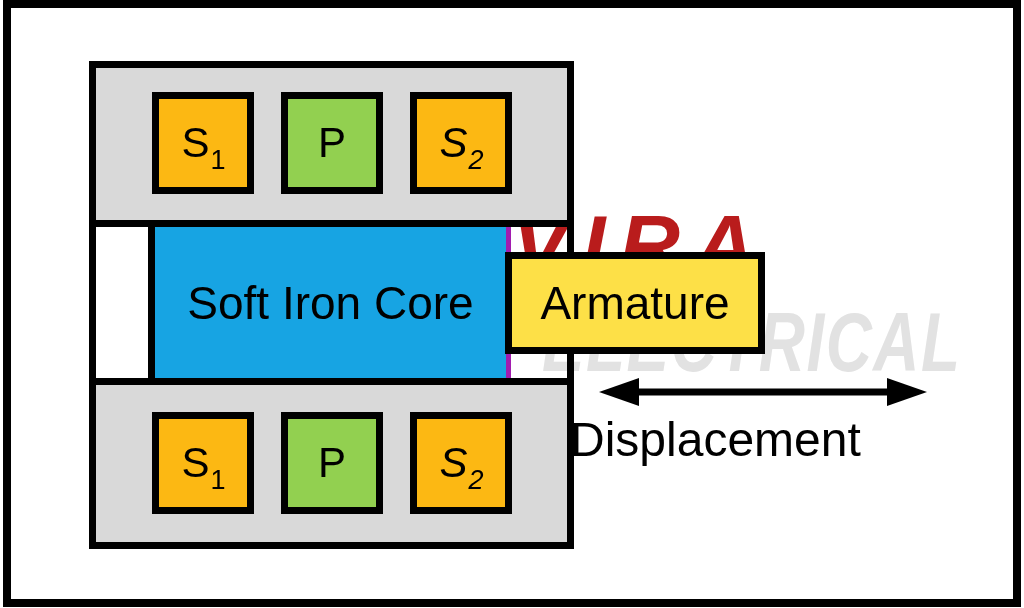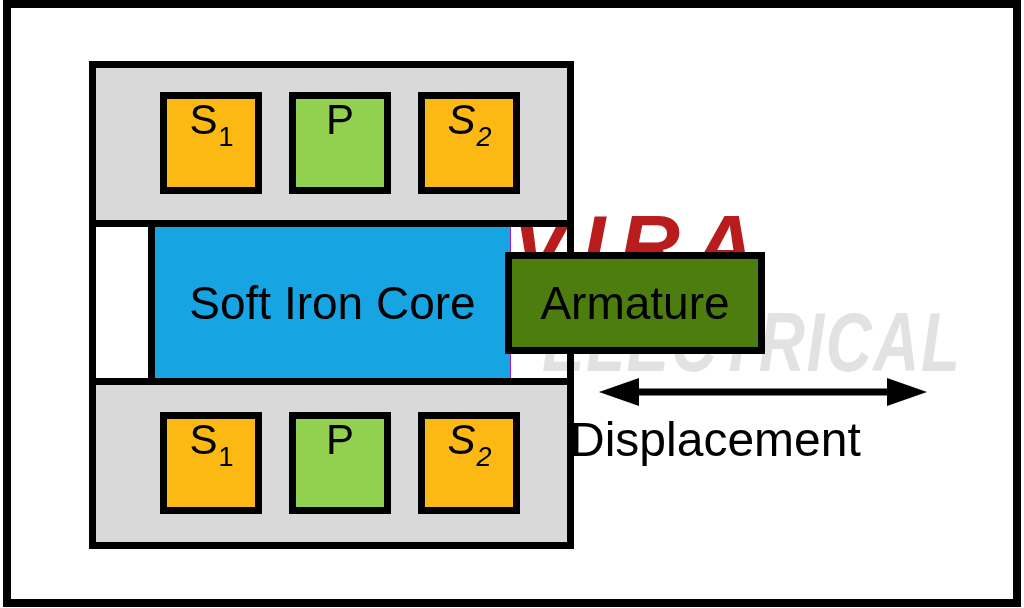--- a/index.html
+++ b/index.html
@@ -65,26 +65,25 @@
   }
   #slab-top    { top: 68px;  height: 159px; border-bottom: 7px solid #000; }
   #slab-bottom { top: 378px; height: 164px; border-top: 7px solid #000; }
   
   .sq {
     position: absolute;
     width: 102px; height: 102px;
     border: 7px solid #000;
     box-sizing: border-box;
     display: flex;
-    align-items: flex-start;
+    align-items: center;
     justify-content: center;
     z-index: 4;
     font-size: 42px;
     line-height: 1;
-    margin-left: 8px;
   }
   .sq.sec { background: #fcb813; }
   .sq.pri { background: #92d050; }
   .sq sub {
     font-size: 27px;
     line-height: 1;
     vertical-align: baseline;
     position: relative;
     top: 12px;
     left: 1px;
@@ -93,38 +92,38 @@
   .row-bottom .sq { top: 412px; }
   .sq.c1 { left: 152px; }
   .sq.c2 { left: 281px; }
   .sq.c3 { left: 410px; font-style: italic; }
   
   #core {
     position: absolute;
     left: 148px; top: 227px;
     width: 363px; height: 151px;
     border-left: 7px solid #000;
-    border-right: 1px solid #a21caf;
+    border-right: 5px solid #a21caf;
     box-sizing: border-box;
     background: #17a4e3;
     display: flex;
     align-items: center;
     justify-content: center;
     font-size: 46px;
     z-index: 5;
     white-space: nowrap;
   }
   
   #armature {
     position: absolute;
     left: 505px; top: 252px;
     width: 260px; height: 102px;
     border: 7px solid #000;
     box-sizing: border-box;
-    background: #4d7c0f;
+    background: #fde047;
     display: flex;
     align-items: center;
     justify-content: center;
     font-size: 46px;
     z-index: 30;
     white-space: nowrap;
   }
   
   #arrow {
     position: absolute;

